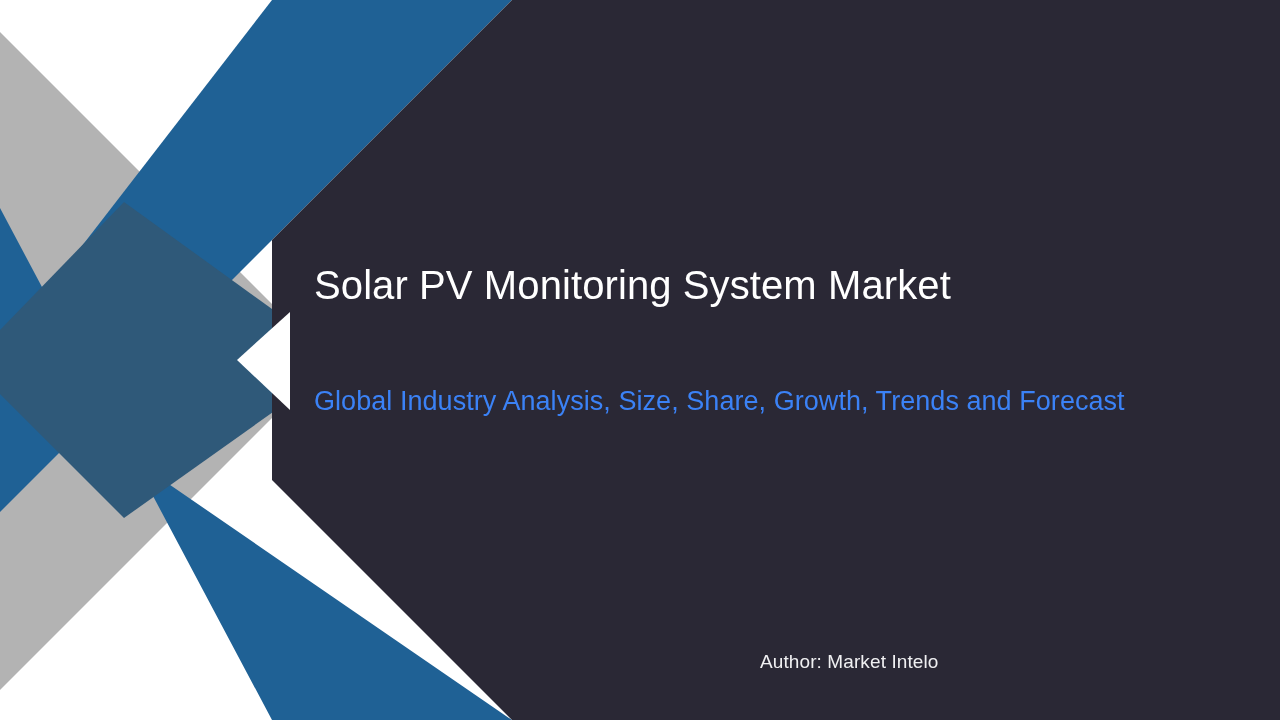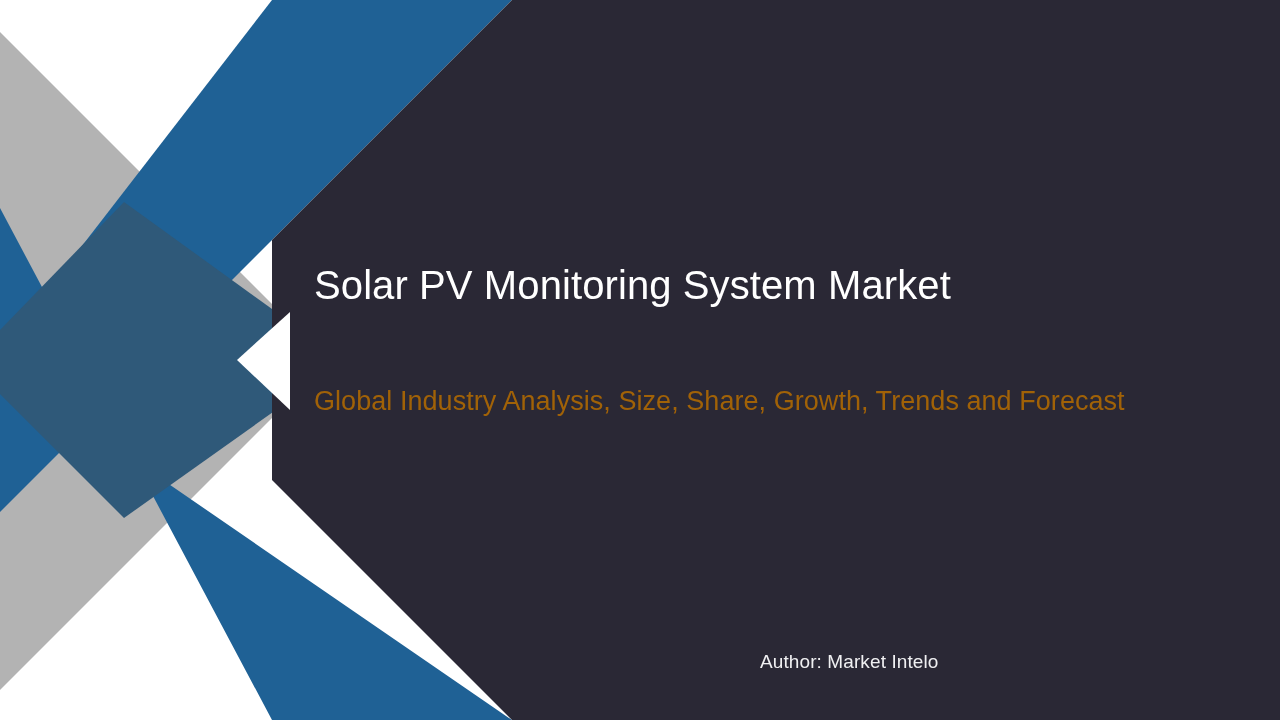--- a/index.html
+++ b/index.html
@@ -95,19 +95,19 @@
 
     <polygon fill="#2A2835" points="512,0 1280,0 1280,720 512,720 272,480 272,240"></polygon>
 
     <polygon fill="#FFFFFF" points="237,360 290,312 290,410"></polygon>
   </svg>
 
   <div class="text-layer">
 
     <div id="title-text" style="color: rgb(255, 255, 255);">Solar PV Monitoring System Market</div>
 
-    <div id="subtitle-text" style="color: #a16207;">Global Industry Analysis, Size, Share, Growth, Trends and Forecast</div>
+    <div id="subtitle-text" style="color: #3b82f6;">Global Industry Analysis, Size, Share, Growth, Trends and Forecast</div>
 
     <div id="author-text" style="color: rgb(240, 240, 242);">Author: Market Intelo</div>
 
   </div>
 
 </div>
 
 </body></html>

